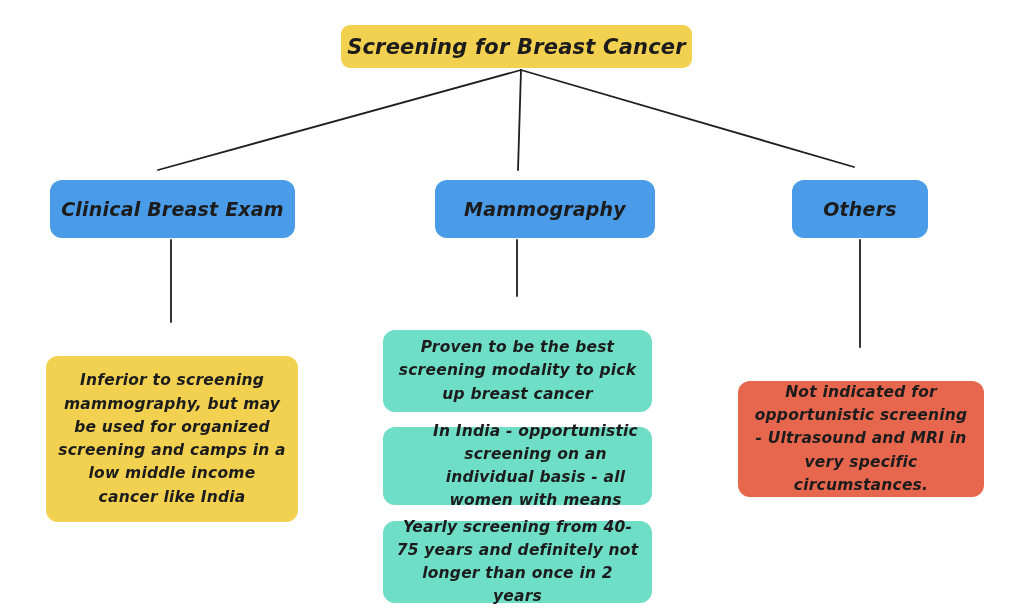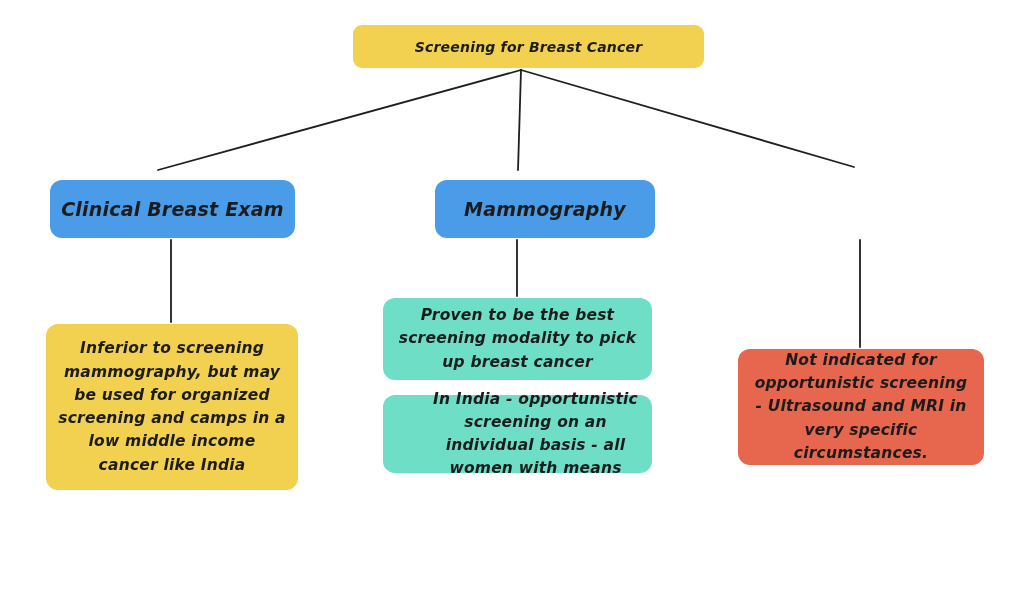--- a/index.html
+++ b/index.html
@@ -16,29 +16,29 @@
   .canvas{position:relative;width:1024px;height:608px;background:var(--background);}
   .connectors{position:absolute;left:0;top:0;width:1024px;height:608px;pointer-events:none;}
   .connectors line{stroke:var(--line);stroke-width:1.8;stroke-linecap:round;}
   .node{
     position:absolute;display:flex;align-items:center;justify-content:center;
     text-align:center;color:var(--text);
     font-style:italic;font-weight:bold;letter-spacing:.2px;
     border-radius:12px;
   }
   .node.title{
-    left:353px;top:25px;width:351px;height:43px;
+    left:341px;top:25px;width:351px;height:43px;
     background:var(--yellow);border-radius:9px;
-    font-size:14px;
+    font-size:21px;
   }
   .node.branch{background:var(--blue);font-size:19px;height:58px;top:180px;}
   .branch.cbe{left:50px;width:245px;text-align:center;}
   .branch.mammo{left:435px;width:220px;}
   .branch.others{left:792px;width:136px;}
-  .node.leaf{font-size:15.5px;line-height:1.5;padding:10px 12px;}
+  .node.leaf{font-size:15.5px;line-height:1.5;padding:10px 12px;margin-top:32px;}
   .leaf.yellow{background:var(--yellow);left:46px;top:324px;width:252px;height:166px;}
   .leaf.teal{background:var(--teal);left:383px;width:269px;}
   .leaf.t1{top:298px;height:82px;}
   .leaf.t2{top:395px;height:78px;padding-left:48px;}
   .leaf.t3{top:489px;height:82px;}
   .leaf.red{background:var(--red);left:738px;top:349px;width:246px;height:116px;}
 </style>
 </head>
 <body>
 
@@ -50,21 +50,23 @@
     <line x1="521" y1="70" x2="854" y2="167"></line>
     <line x1="171" y1="240" x2="171" y2="322"></line>
     <line x1="517" y1="240" x2="517" y2="296"></line>
     <line x1="860" y1="240" x2="860" y2="347"></line>
   </svg>
 
   <div class="node title">Screening for Breast Cancer</div>
 
   <div class="node branch cbe">Clinical Breast Exam</div>
   <div class="node branch mammo">Mammography</div>
+  <div class="node branch others">Others</div>
 
   <div class="node leaf yellow">Inferior to screening mammography, but may be used for organized screening and camps in a low middle income cancer like India</div>
 
   <div class="node leaf teal t1">Proven to be the best screening modality to pick up breast cancer</div>
   <div class="node leaf teal t2">In India - opportunistic screening on an individual basis - all women with means</div>
+  <div class="node leaf teal t3">Yearly screening from 40-75 years and definitely not longer than once in 2 years</div>
 
   <div class="node leaf red">Not indicated for opportunistic screening - Ultrasound and MRI in very specific circumstances.</div>
 
 </div>
 
 </body></html>

